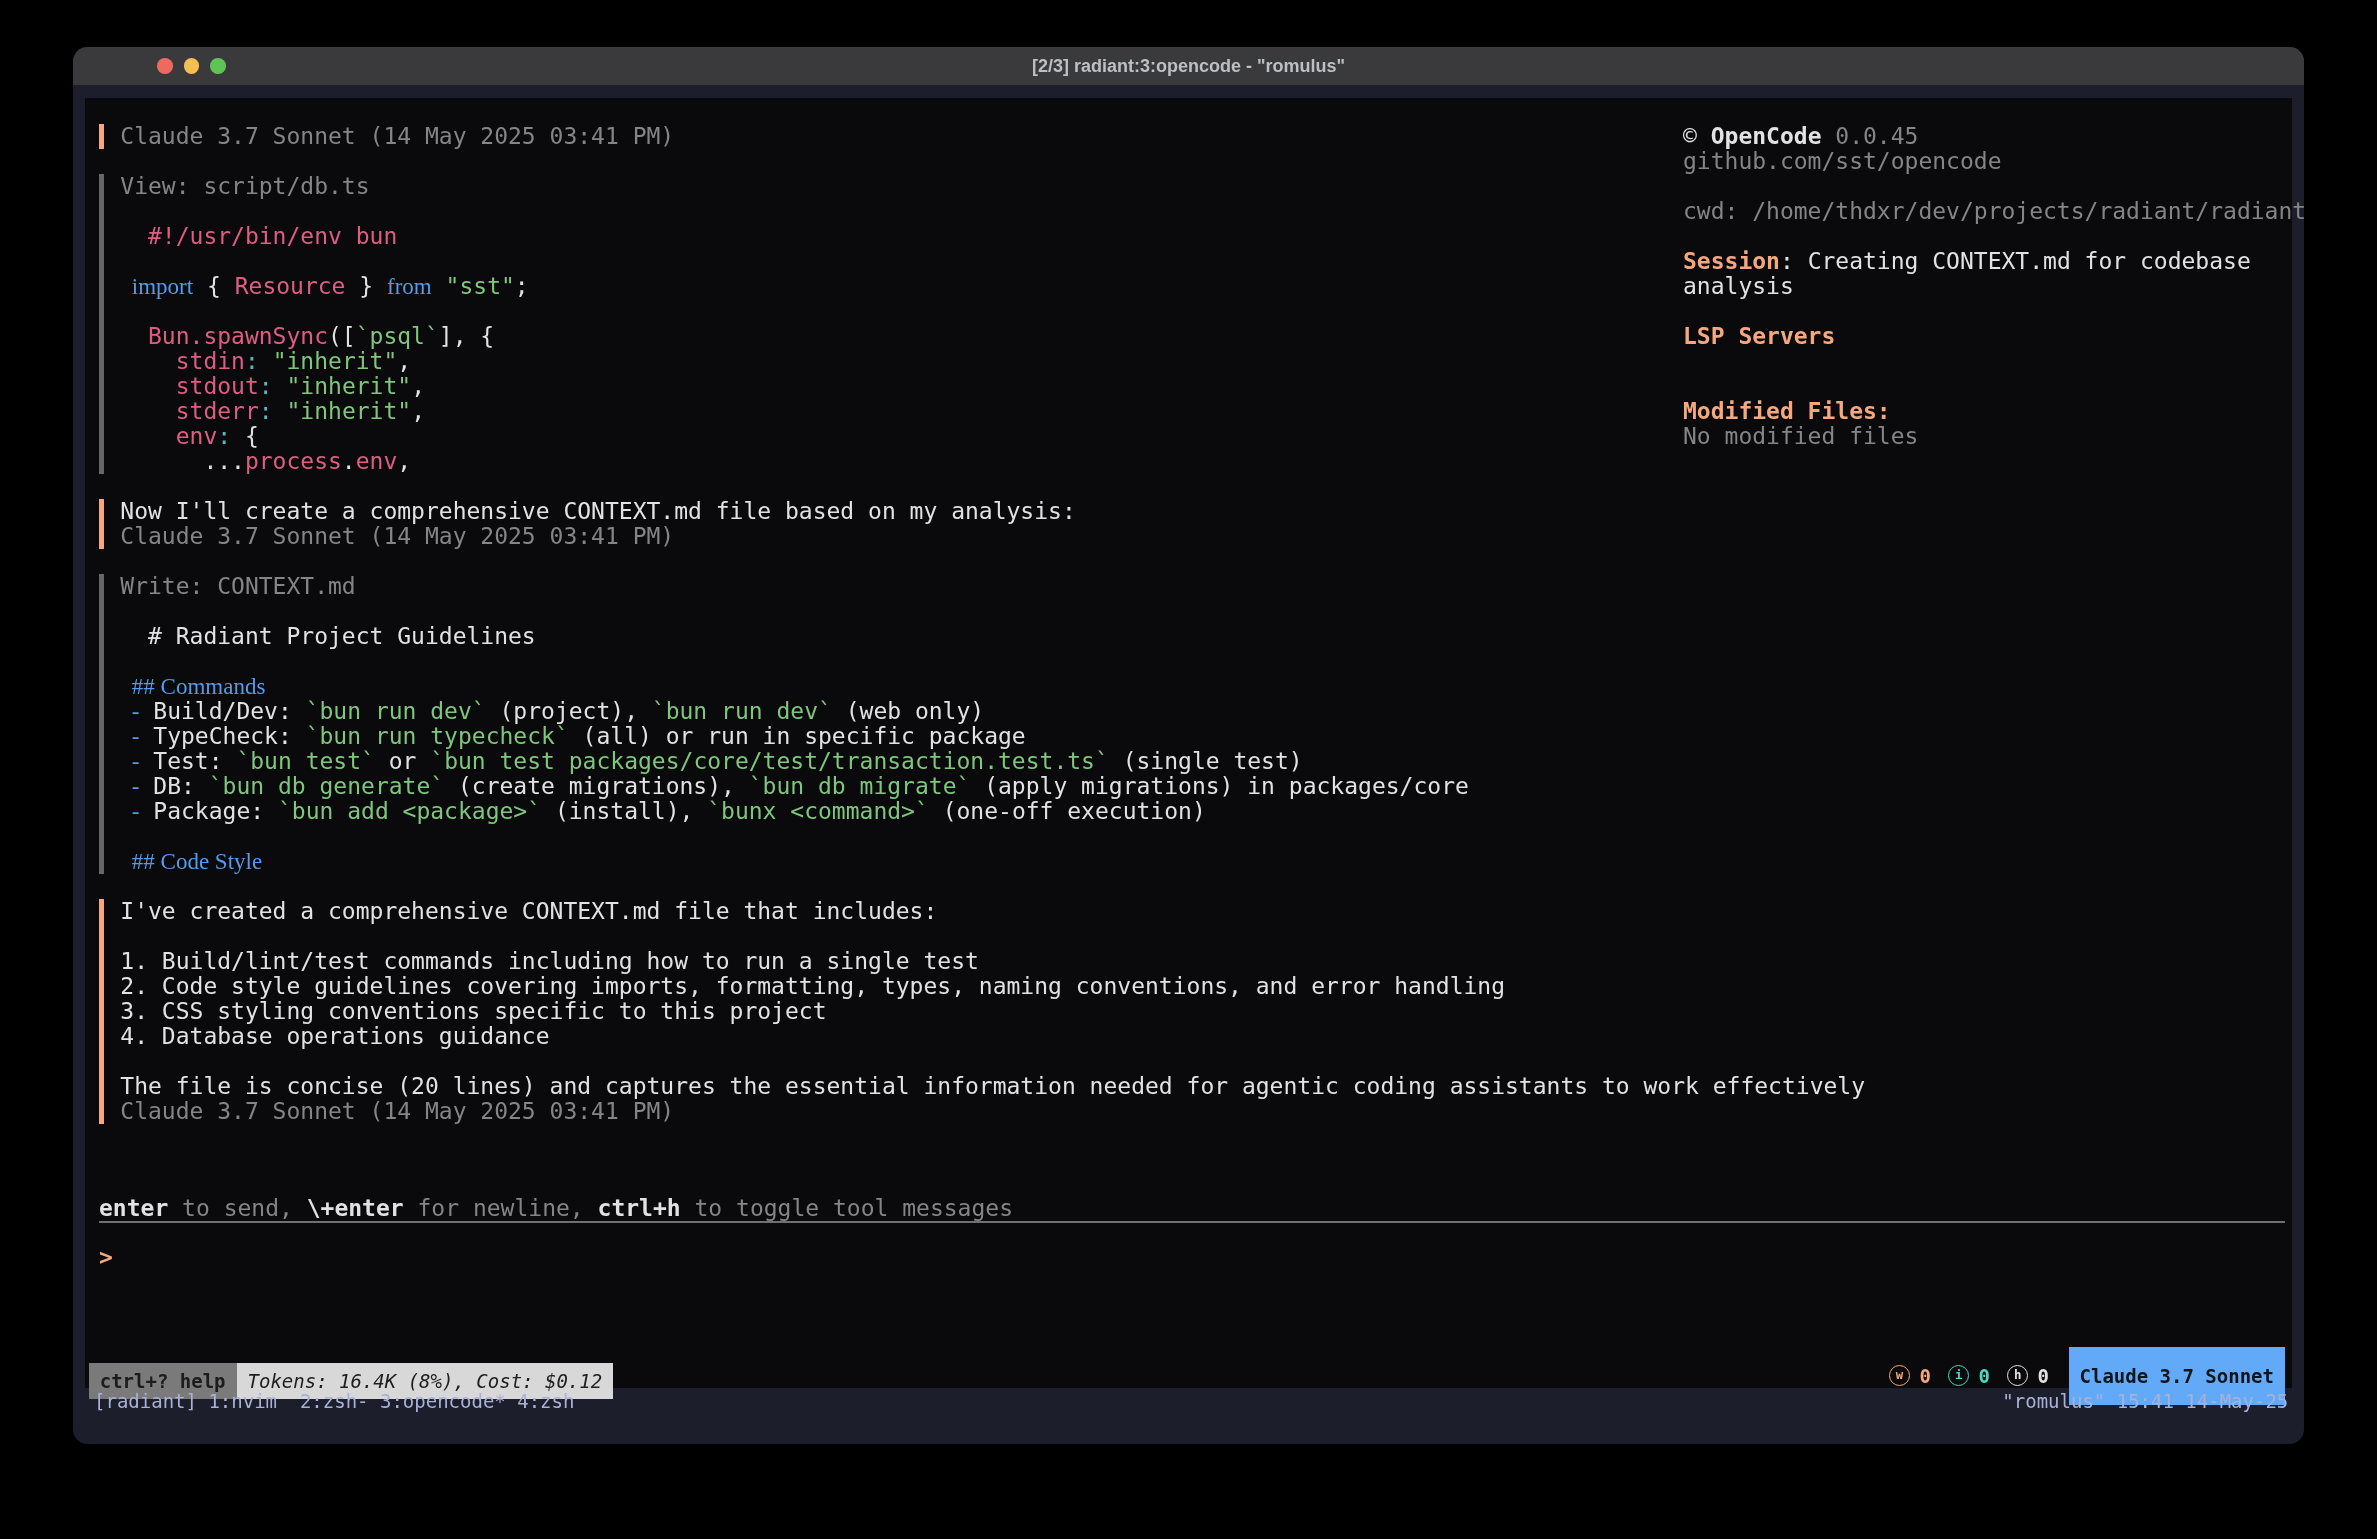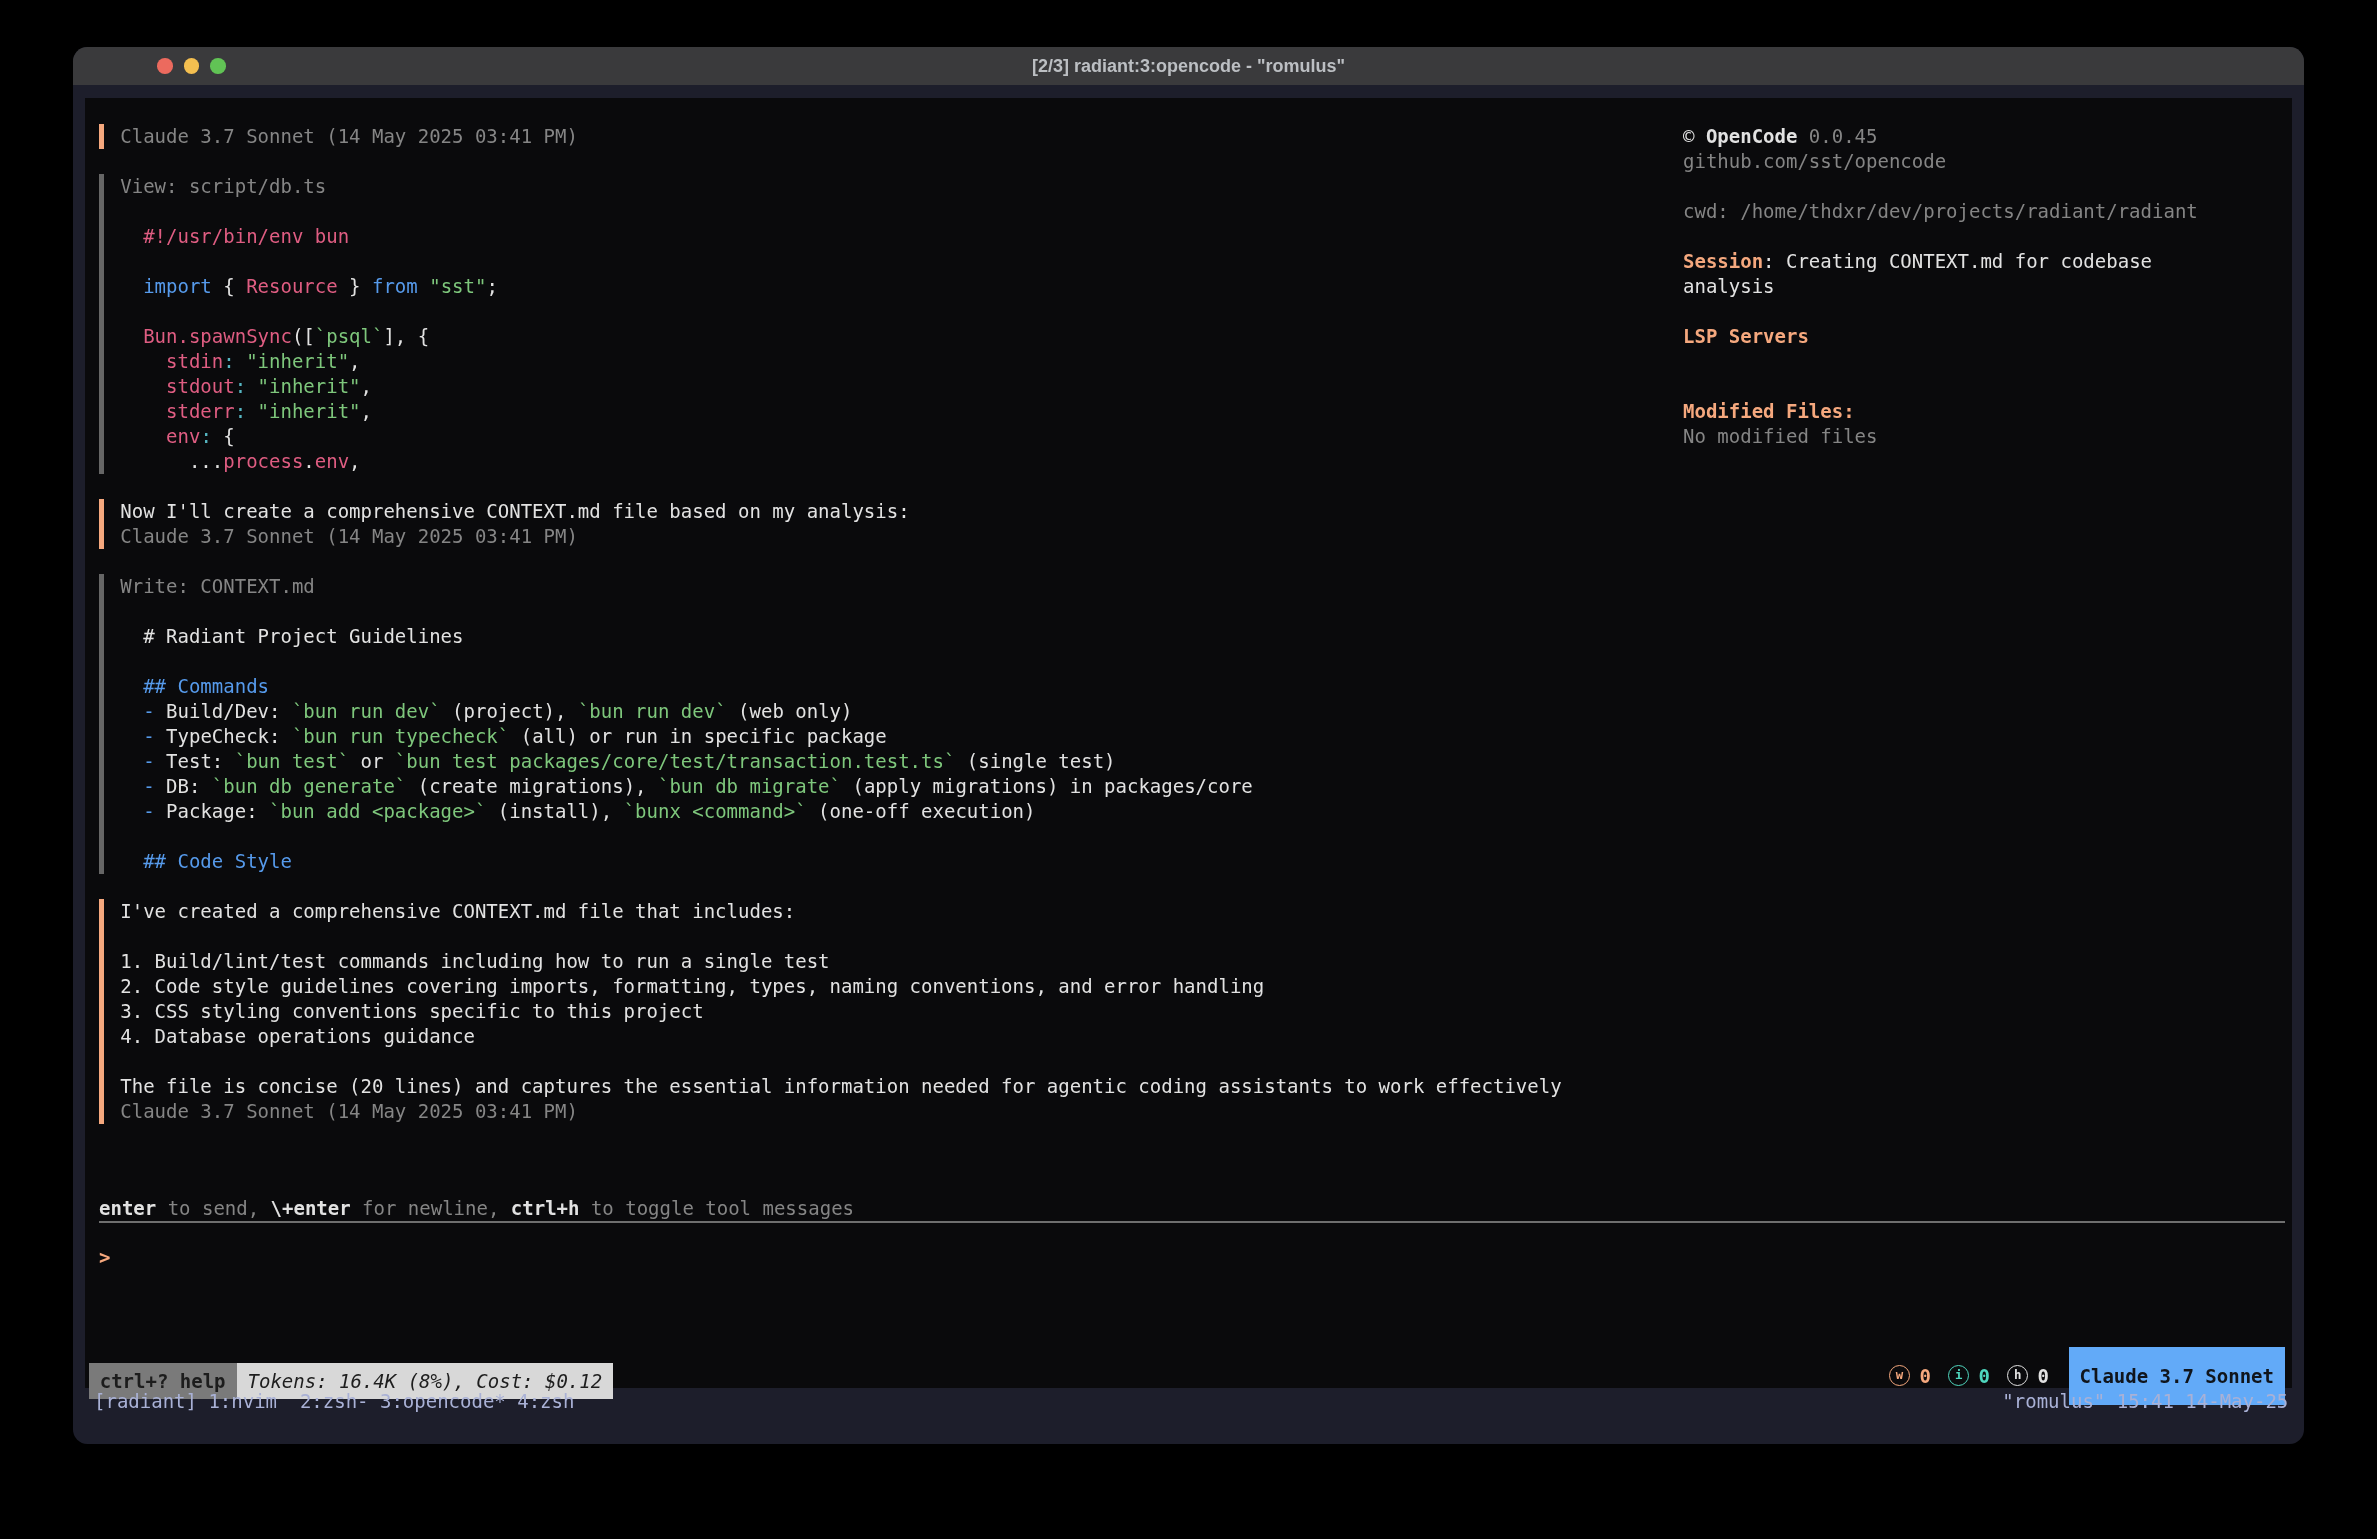--- a/index.html
+++ b/index.html
@@ -30,23 +30,23 @@
   }
   .traffic{position:absolute;left:84px;top:0;height:38px;display:flex;align-items:center;gap:11px;}
   .light{width:15.7px;height:15.7px;border-radius:50%;}
   .light.red{background:var(--tl-red);} .light.yellow{background:var(--tl-yellow);} .light.green{background:var(--tl-green);}
   .title-text{font-family:"Liberation Sans",sans-serif;font-weight:bold;font-size:18px;color:var(--titlebar-fg);}
 
   .tui{
     position:absolute;left:11.7px;top:51px;width:2207px;height:1290px;background:var(--tui-bg);
   }
   
-  .line{height:25px;line-height:25px;font-size:19px;white-space:pre;color:var(--white);}
+  .line{height:25px;line-height:25px;font-size:23px;white-space:pre;color:var(--white);}
   .seg-w{color:var(--white);} .seg-g{color:var(--gray);} .seg-o{color:var(--orange);}
-  .seg-b{color:var(--blue);} .seg-p{color:var(--pink);} .seg-gr{color:var(--green);} .seg-c{color:var(--cyan);}
+  .seg-b{color:var(--blue);font-family:Liberation Serif, serif;} .seg-p{color:var(--pink);} .seg-gr{color:var(--green);} .seg-c{color:var(--cyan);}
   .seg-bold{font-weight:bold;}
 
   .chat{position:absolute;left:26px;top:77px;width:1579px;}
   .block{border-left:5.9px solid var(--bar-gray);padding-left:16.3px;margin-bottom:25px;}
   .block.bar-orange{border-left-color:var(--orange);}
   .block.bar-gray{border-left-color:var(--bar-gray);}
 
   .sidebar{position:absolute;left:1610px;top:77px;width:587px;}
 
   .helpline{position:absolute;left:26px;top:1149px;}

